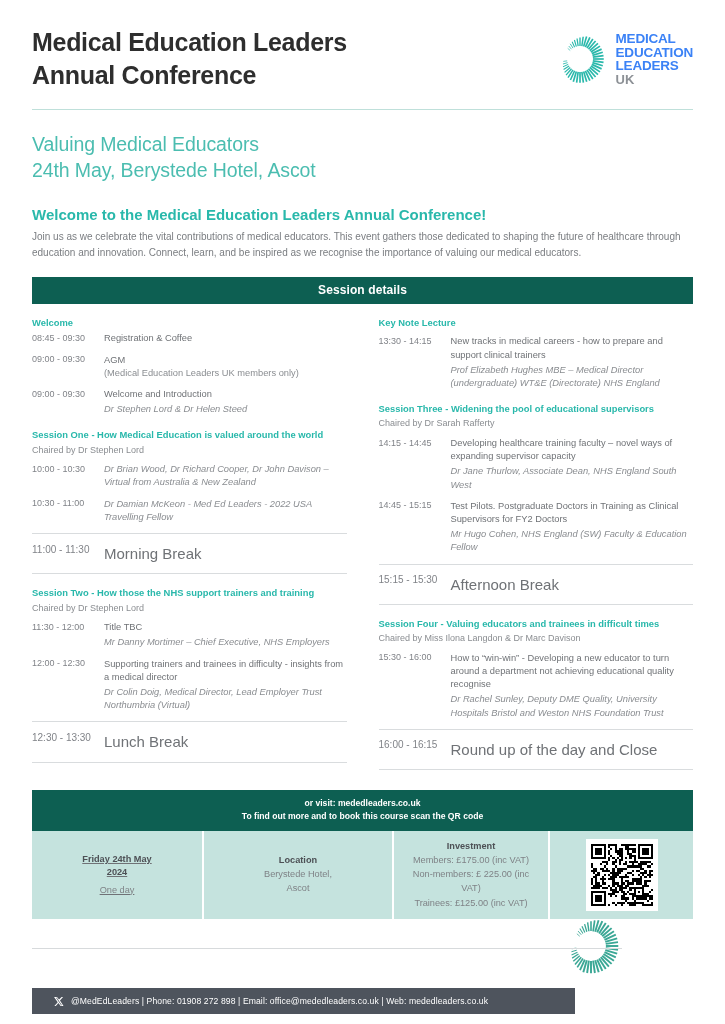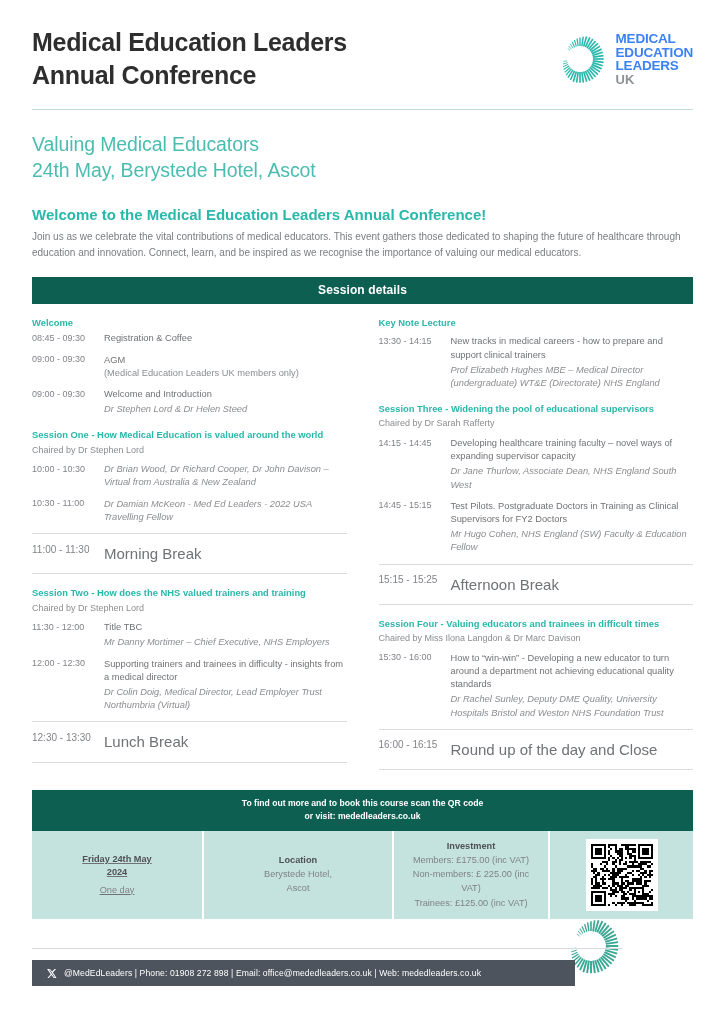--- a/index.html
+++ b/index.html
@@ -105,22 +105,22 @@
   .b-strong { font-size: 9.2px; font-weight: bold; color: #4d5055; line-height: 1.45; }
   .b-text { font-size: 9.2px; color: #7f8286; line-height: 1.55; }
   .b-gap { height: 5px; }
   .qr-box { background: #ffffff; padding: 5px; width: 72px; height: 72px; }
   .qr-box svg { display: block; width: 62px; height: 62px; }
 
   
   .footer-logo { position: absolute; left: 560px; top: 915px; width: 100px; display: flex; align-items: center; gap: 0; }
   .footer-rule { position: absolute; left: 32px; top: 948px; width: 590px; height: 1px; background: #d7dadc; }
   .footer-bar {
-    position: absolute; left: 32px; top: 960px; width: 543px; height: 26px;
-    background: #4e545d; display: flex; align-items: center; padding-left: 14px; gap: 7px;
+    position: absolute; left: 32px; top: 988px; width: 543px; height: 26px;
+    background: #4e545d; display: flex; align-items: center; padding-left: 21px; gap: 7px;
   }
   .footer-bar .ftext { font-size: 8.6px; color: #ffffff; letter-spacing: 0.1px; }
   .x-icon { width: 11px; height: 11px; flex: none; }
 </style>
 </head>
 <body>
 
 <div class="page">
 
   <div class="header">
@@ -233,21 +233,21 @@
         <div class="item-body">
             <div class="item-sub" style="margin-top:0">Dr Damian McKeon - Med Ed Leaders - 2022 USA Travelling Fellow</div>
           </div>
       </div>
 
       <div class="break-item">
         <div class="item-time">11:00 - 11:30</div>
         <div class="item-title">Morning Break</div>
       </div>
 
-      <div class="block-head">Session Two - How does the NHS valued trainers and training</div>
+      <div class="block-head">Session Two - How those the NHS support trainers and training</div>
       <div class="chair">Chaired by Dr Stephen Lord</div>
       <div class="item">
         <div class="item-time">11:30 - 12:00</div>
         <div class="item-body">
           <div class="item-title">Title TBC</div>
           <div class="item-sub">Mr Danny Mortimer – Chief Executive, NHS Employers</div>
         </div>
       </div>
       <div class="item">
         <div class="item-time">12:00 - 12:30</div>
@@ -286,46 +286,46 @@
       </div>
       <div class="item">
         <div class="item-time">14:45 - 15:15</div>
         <div class="item-body">
           <div class="item-title">Test Pilots. Postgraduate Doctors in Training as Clinical Supervisors for FY2 Doctors</div>
           <div class="item-sub">Mr Hugo Cohen, NHS England (SW) Faculty &amp; Education Fellow</div>
         </div>
       </div>
 
       <div class="break-item">
-        <div class="item-time">15:15 - 15:25</div>
+        <div class="item-time">15:15 - 15:30</div>
         <div class="item-title">Afternoon Break</div>
       </div>
 
       <div class="block-head">Session Four - Valuing educators and trainees in difficult times</div>
       <div class="chair">Chaired by Miss Ilona Langdon &amp; Dr Marc Davison</div>
       <div class="item">
         <div class="item-time">15:30 - 16:00</div>
         <div class="item-body">
-          <div class="item-title">How to “win-win” - Developing a new educator to turn around a department not achieving educational quality standards</div>
+          <div class="item-title">How to “win-win” - Developing a new educator to turn around a department not achieving educational quality recognise</div>
           <div class="item-sub">Dr Rachel Sunley, Deputy DME Quality, University Hospitals Bristol and Weston NHS Foundation Trust</div>
         </div>
       </div>
 
       <div class="break-item">
         <div class="item-time">16:00 - 16:15</div>
         <div class="item-title">Round up of the day and Close</div>
       </div>
 
     </div>
   </div>
 
   <div class="booking">
     <div class="booking-head">
+      <div>or visit: mededleaders.co.uk</div>
       <div>To find out more and to book this course scan the QR code</div>
-      <div>or visit: mededleaders.co.uk</div>
     </div>
     <div class="booking-row">
       <div class="bcell bcell-date">
         <div class="b-strong">Friday 24th May</div>
         <div class="b-strong">2024</div>
         <div class="b-gap"></div>
         <div class="b-text">One day</div>
       </div>
       <div class="bcell bcell-loc">
         <div class="b-strong">Location</div>

